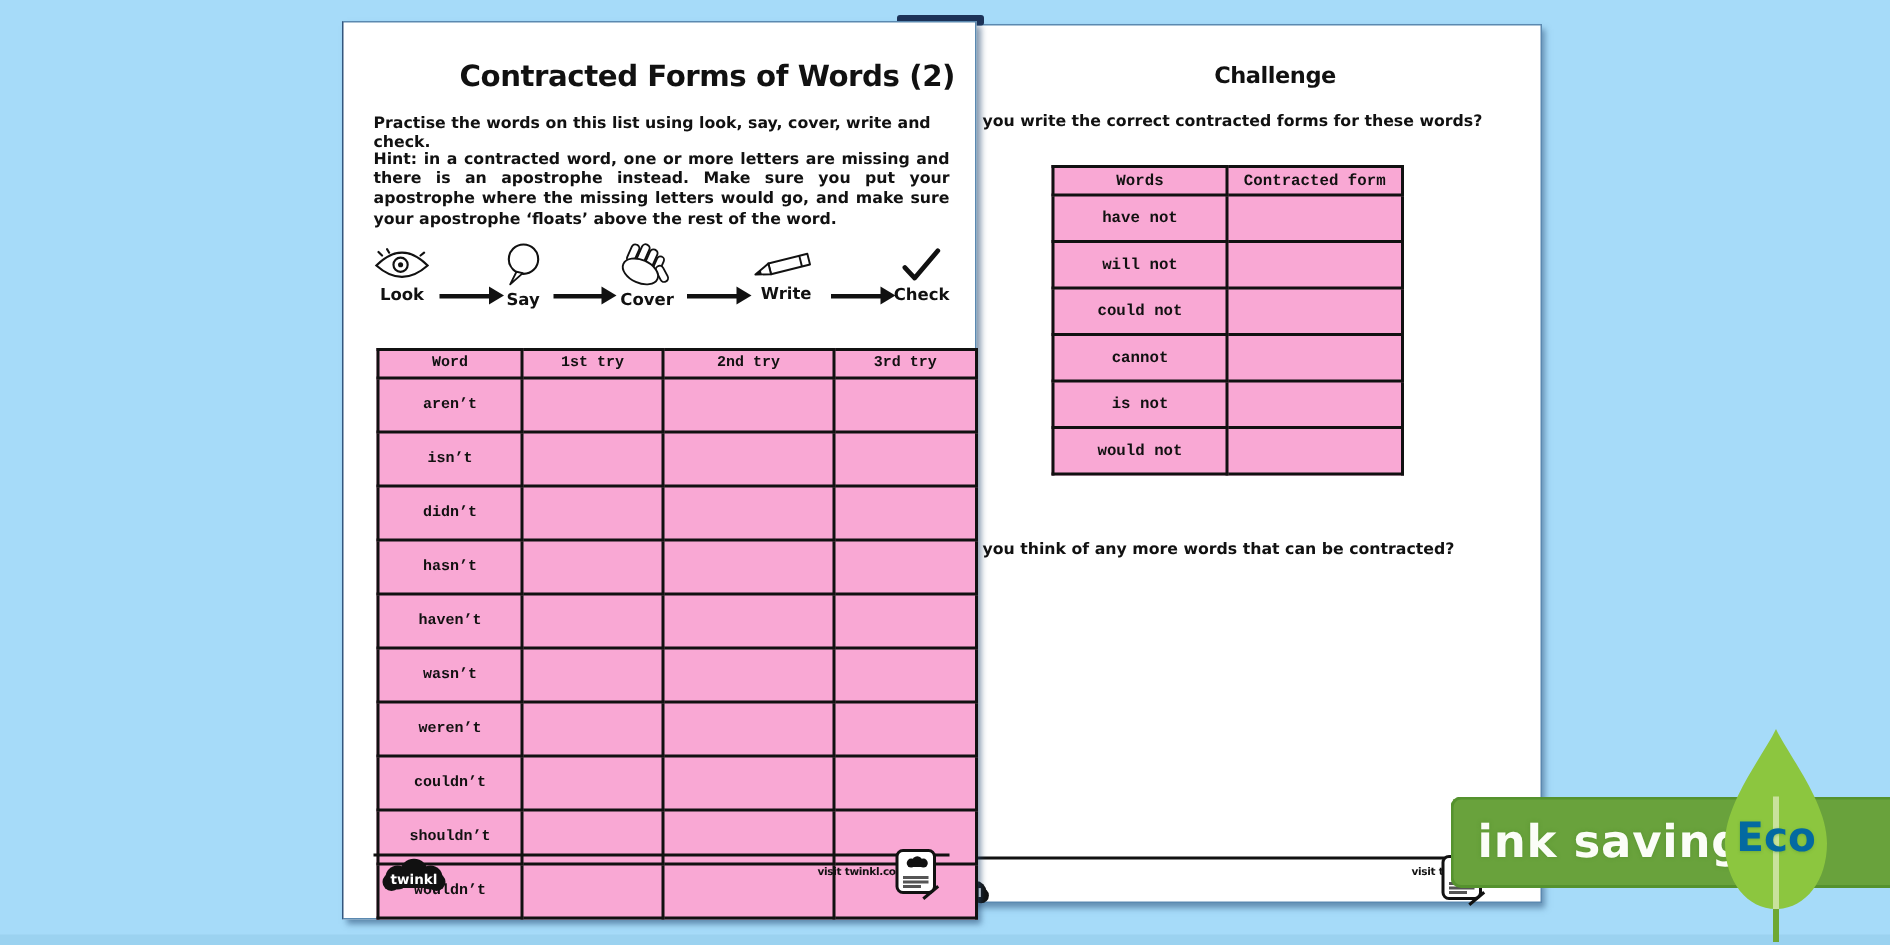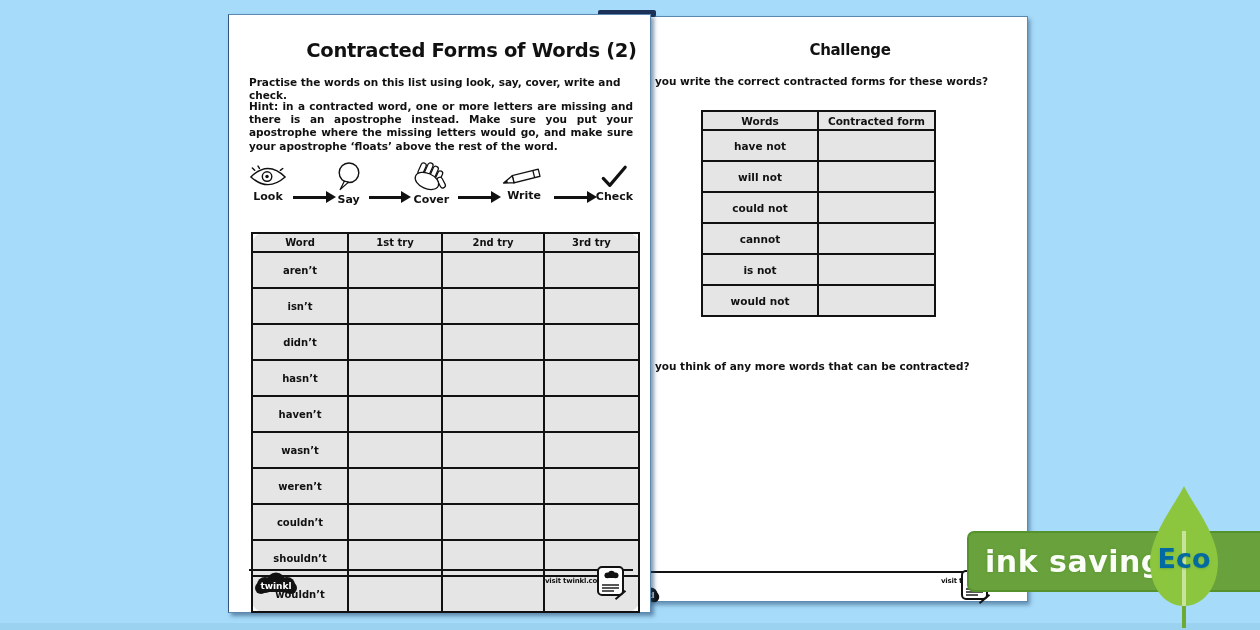--- a/index.html
+++ b/index.html
@@ -29,23 +29,23 @@
 
   
   .steps { position:absolute; left:20px; top:146px; width:384px; display:flex; align-items:center; }
   .step { display:flex; flex-direction:column; align-items:center; gap:2px; }
   .step-label { font-size:11px; font-weight:700; line-height:12px; }
   .step-icon svg { display:block; }
   .arrow { flex:1 1 auto; position:relative; height:3px; background:#111; margin:0 8px 7px 6px; align-self:flex-end; }
   .arrow::after { content:''; position:absolute; right:-9px; top:-5px;
     border-left:10px solid #111; border-top:6.5px solid transparent; border-bottom:6.5px solid transparent; }
 
-  table.wtable { border-collapse:collapse; table-layout:fixed; position:absolute; background:#e5e5e5; }
+  table.wtable { border-collapse:collapse; table-layout:fixed; position:absolute; background:#f9a8d4;font-family:Liberation Mono, monospace; }
   .wtable th, .wtable td { border:2px solid #111; text-align:center; vertical-align:middle; padding:0; }
-  .practice-table { left:22px; top:217px; width:380px;border-radius:15px; }
+  .practice-table { left:22px; top:217px; width:380px; }
   .practice-table th { height:19px; font-size:10px; font-weight:700; }
   .practice-table td { height:36px; font-size:10px; font-weight:700; }
   .challenge-table { left:92px; top:93px; width:233px; }
   .challenge-table th { height:19px; font-size:10.5px; font-weight:700; }
   .challenge-table td { height:31px; font-size:10.5px; font-weight:700; }
 
   .footer-line { position:absolute; left:20px; top:554px; width:384px; height:2px; background:#111; }
   .visit { position:absolute; font-size:7px; font-weight:700; letter-spacing:-0.2px; white-space:nowrap; }
   .lp-visit { left:316px; top:562px; }
   .rp-visit { left:332px; top:560px; }
@@ -217,21 +217,21 @@
       </span>
       <span class="step-label">Check</span>
     </div>
   </div>
 
   <table class="wtable practice-table">
     <thead>
       <tr>
         <th style="width:96px">Word</th>
         <th style="width:94px">1st try</th>
-        <th style="width:102px">2nd try</th>
+        <th style="width:114px">2nd try</th>
         <th style="width:95px">3rd try</th>
       </tr>
     </thead>
     <tbody>
         <tr>
           <td>aren’t</td>
           <td></td>
           <td></td>
           <td></td>
         </tr>

